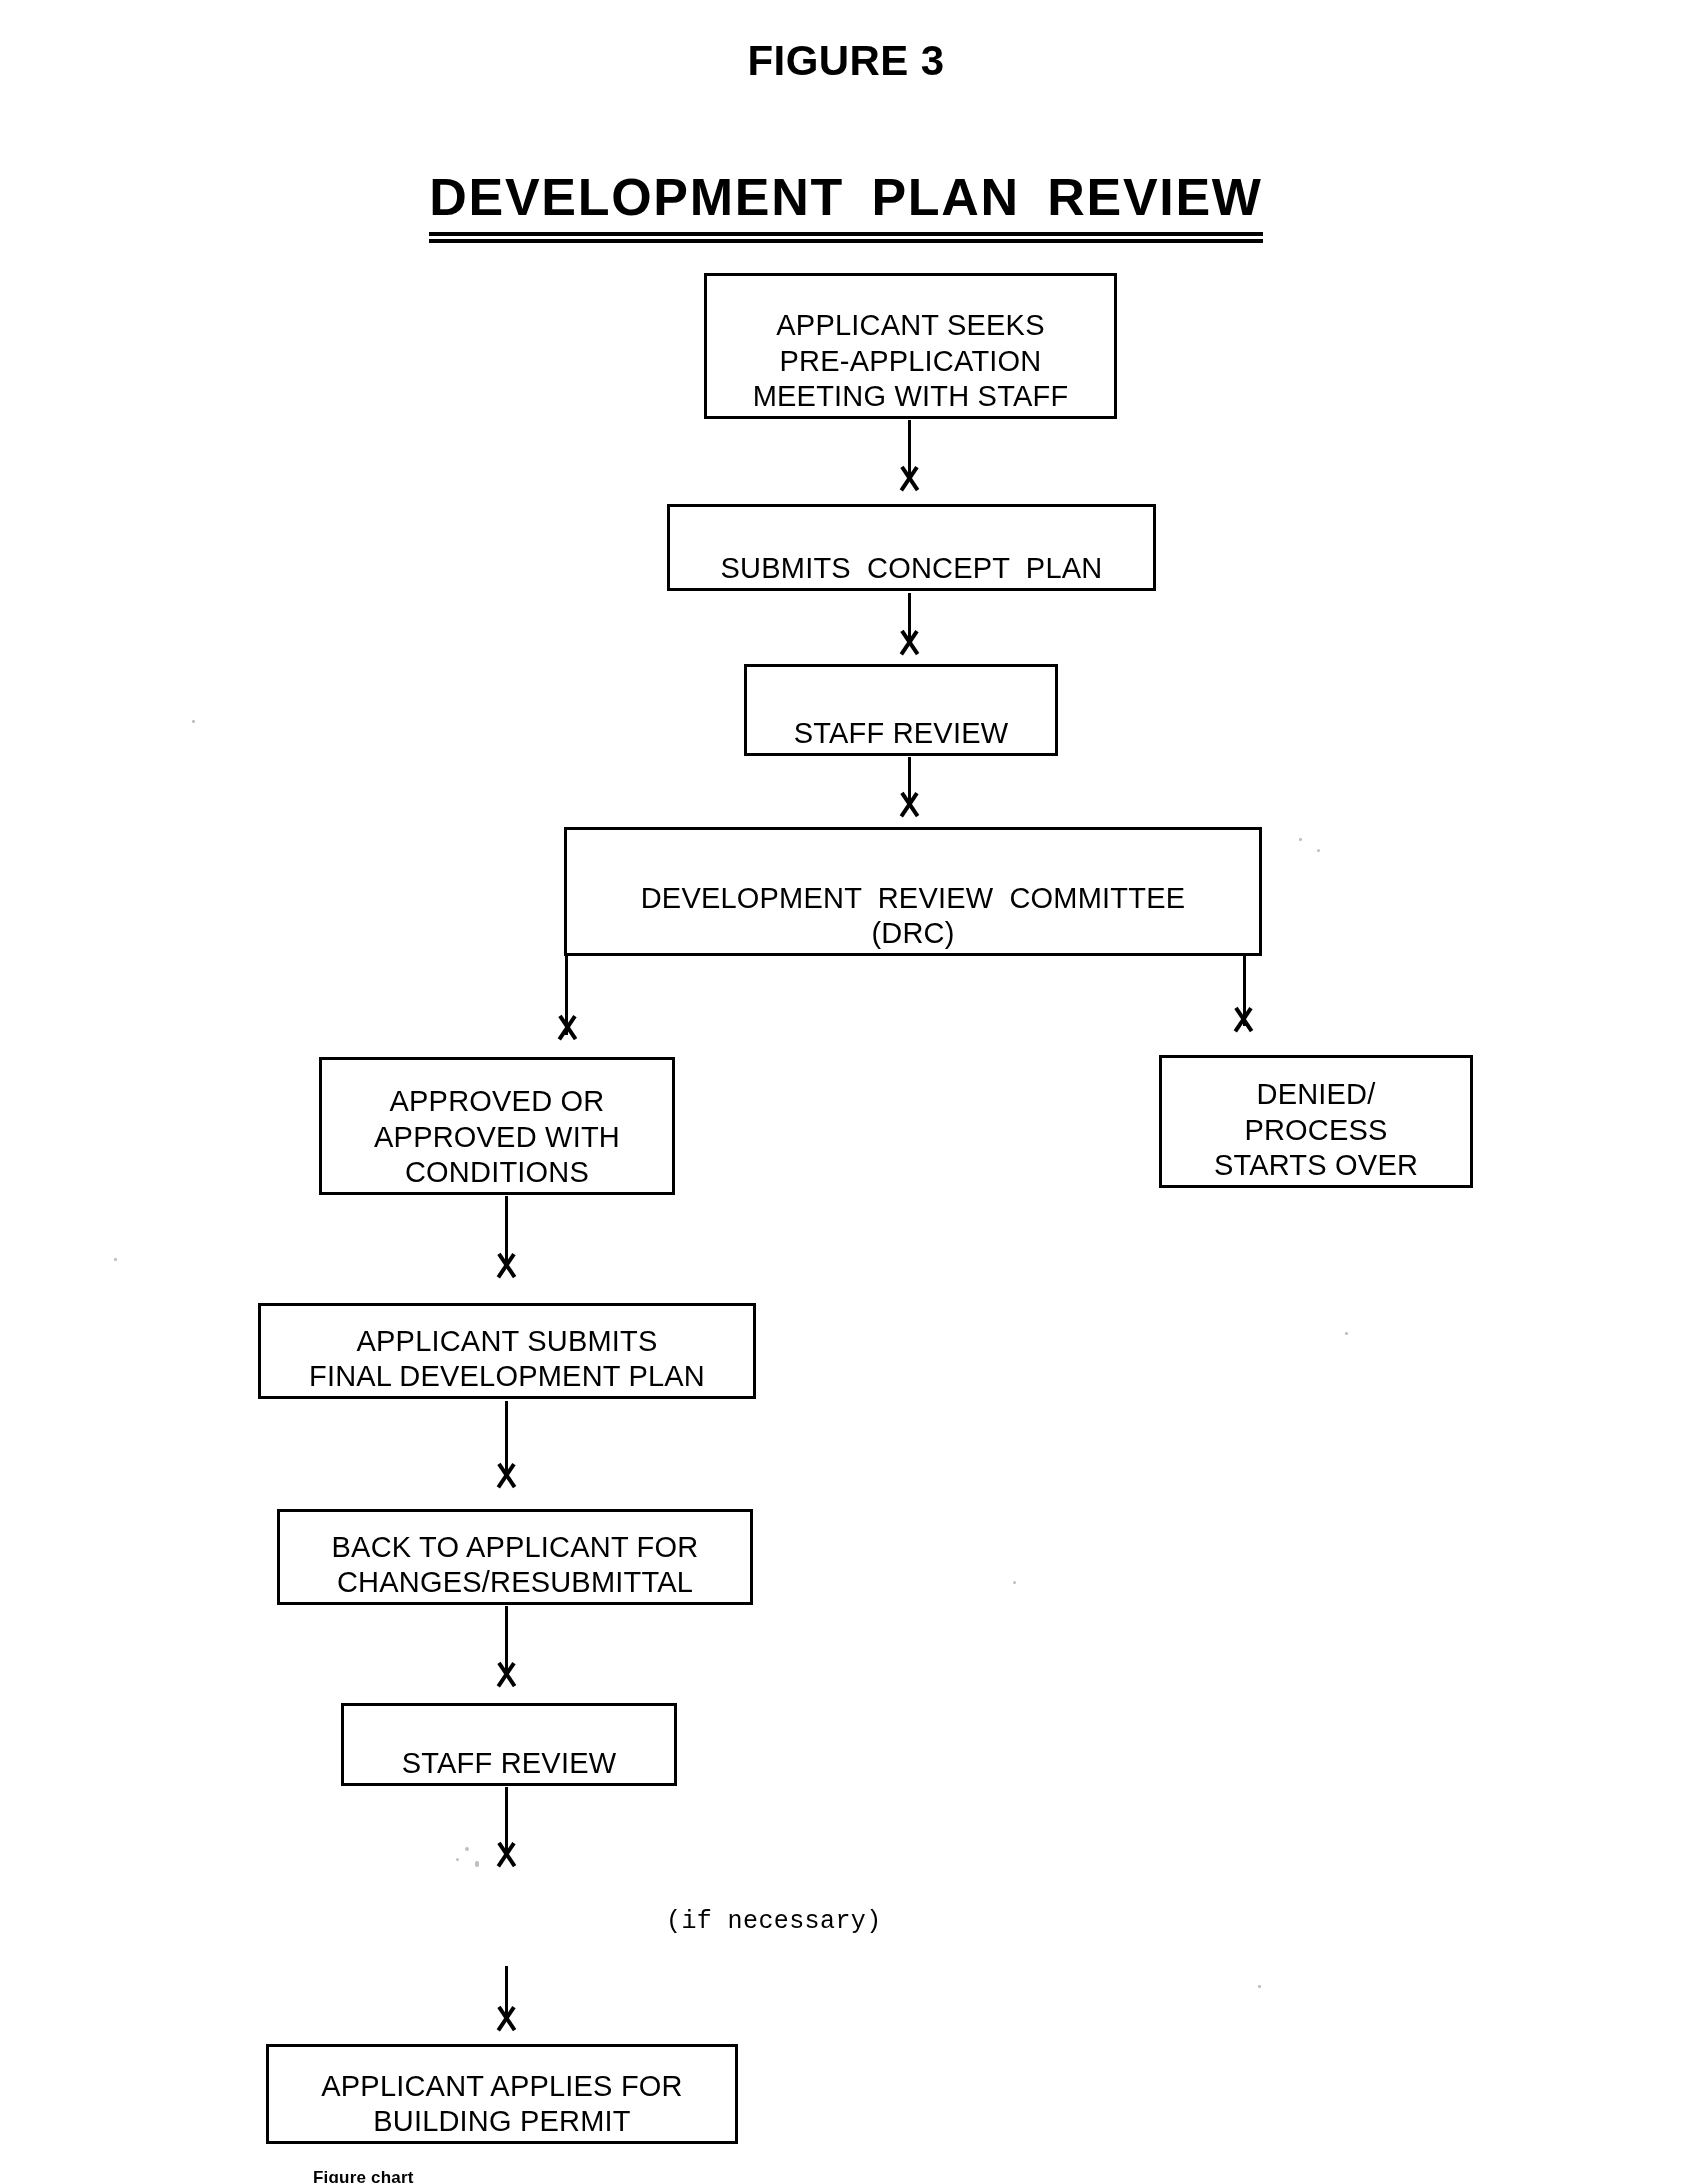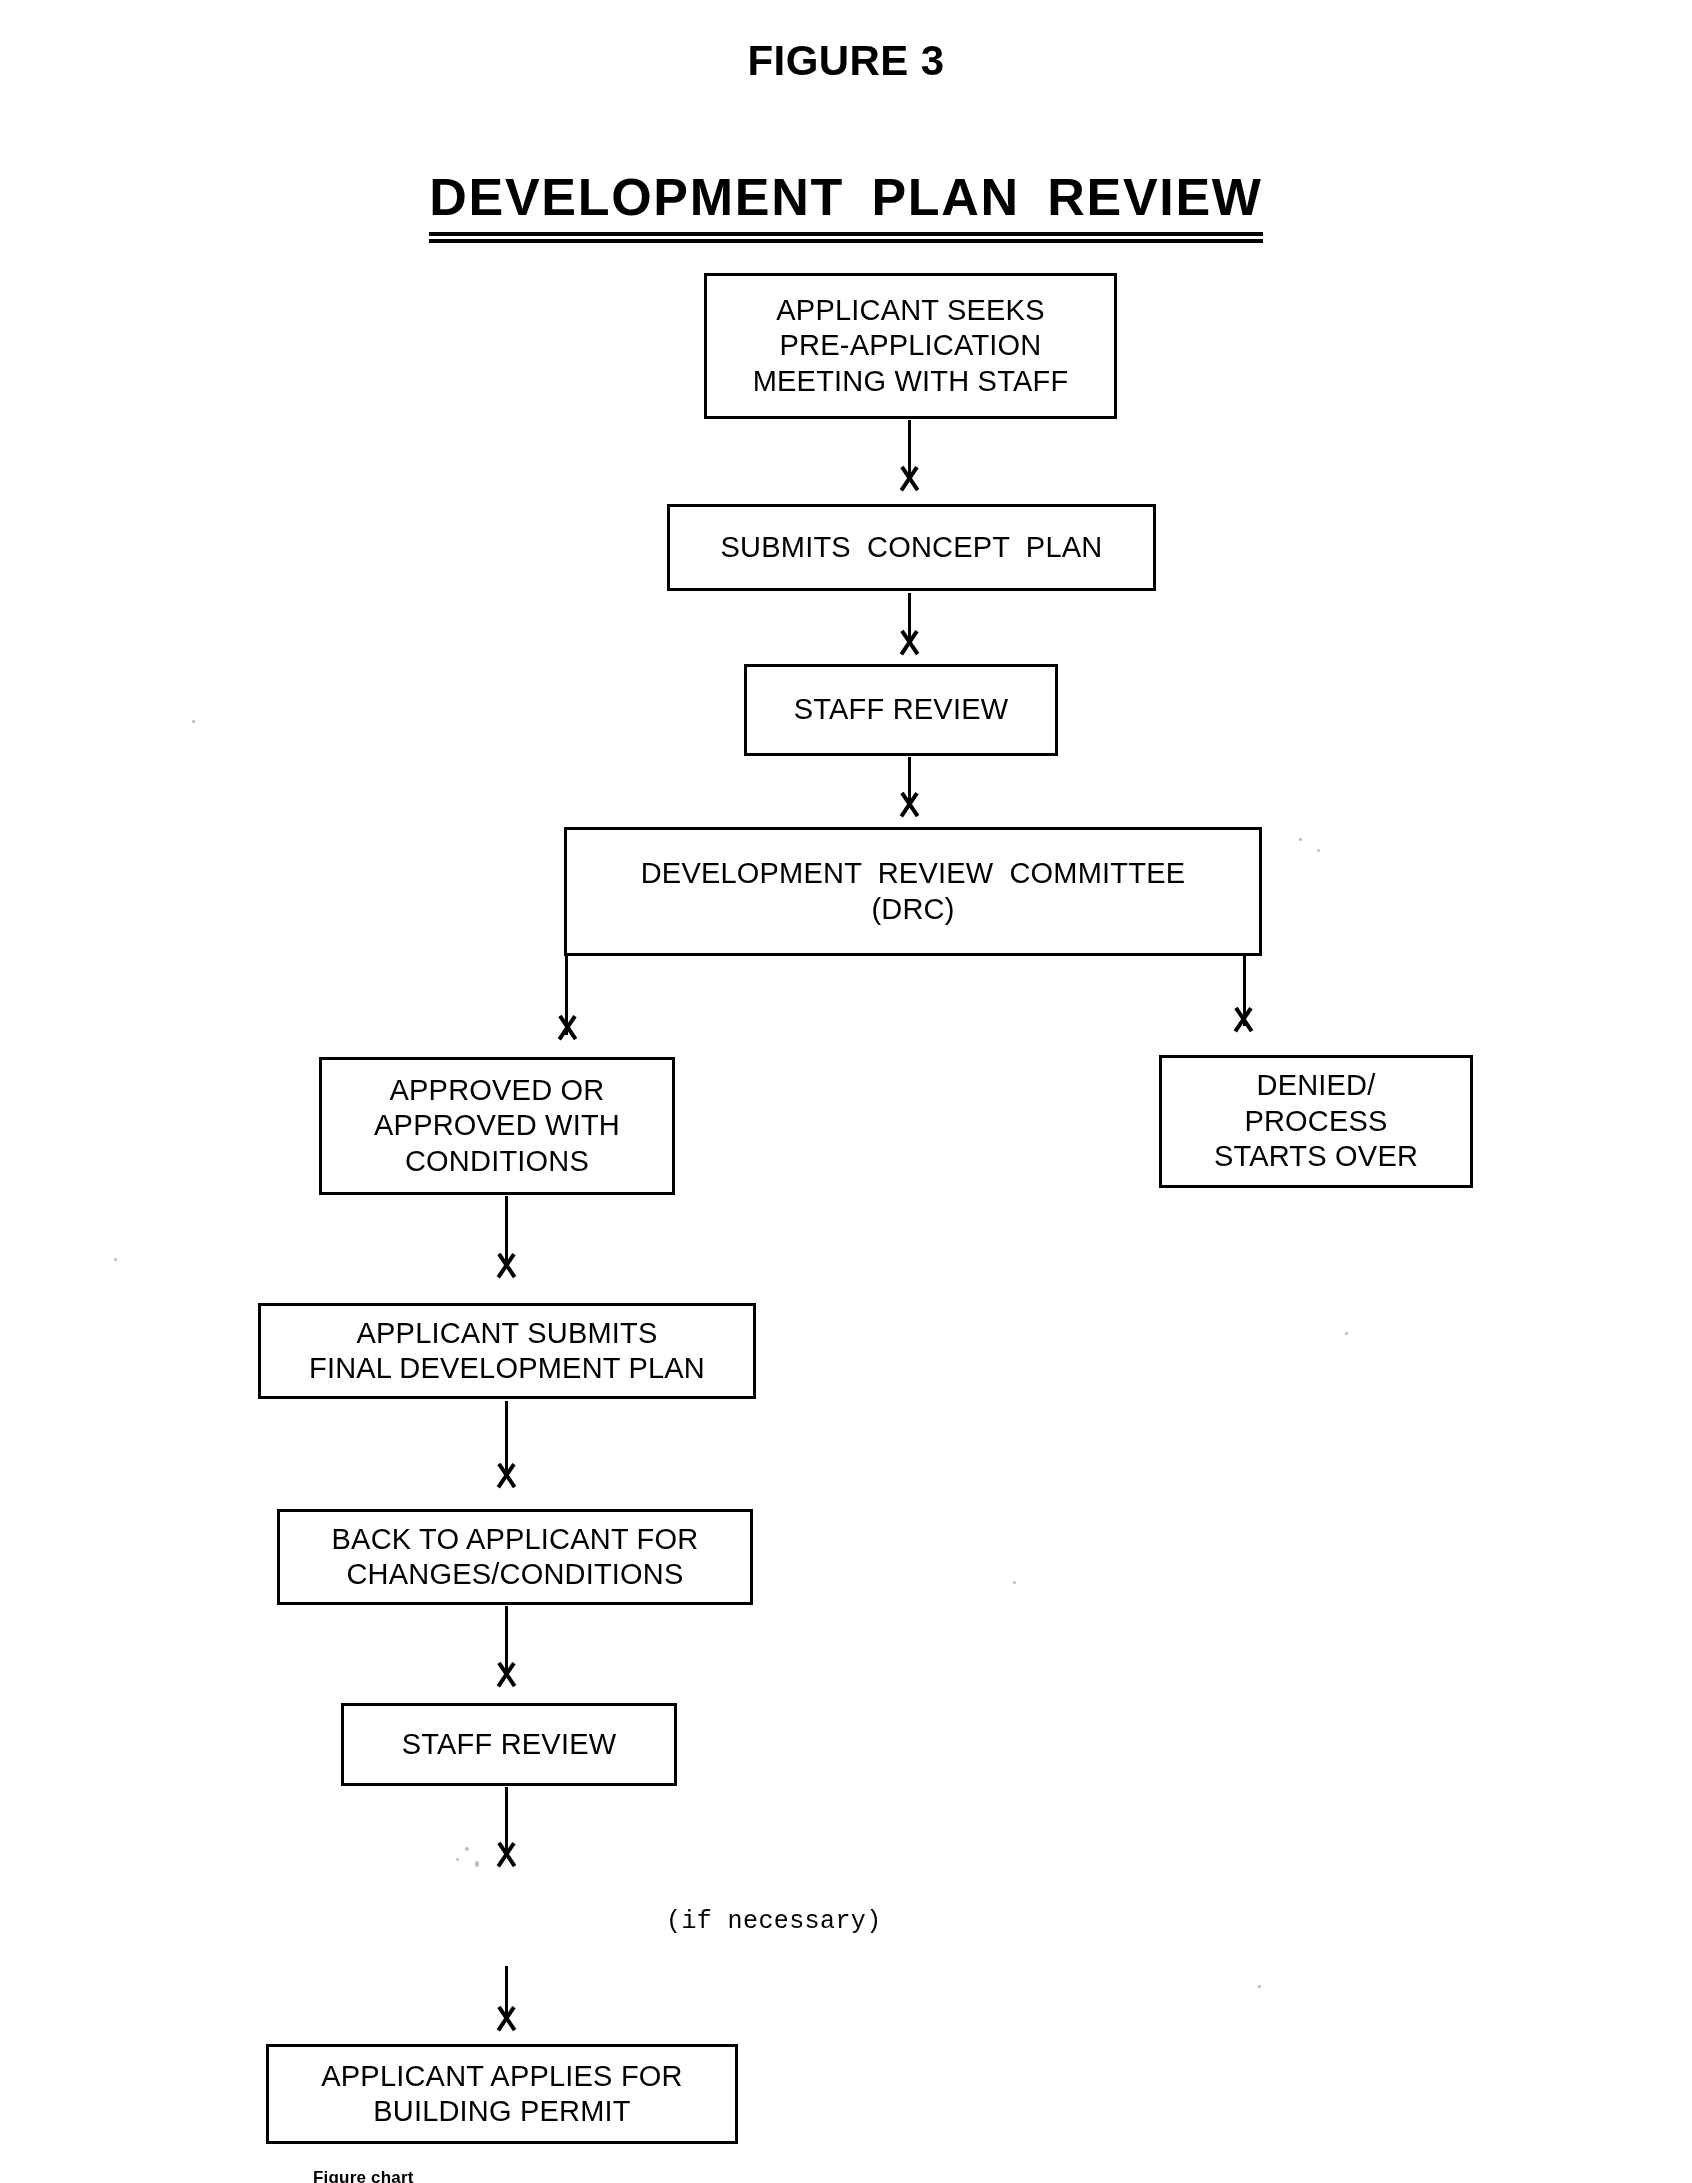--- a/index.html
+++ b/index.html
@@ -58,21 +58,21 @@
 
   
   .node {
     position: absolute;
     box-sizing: border-box;
     border: 3.9px solid #000;
     background: #ffffff;
     display: flex;
     flex-direction: column;
     align-items: center;
-    justify-content: center;
+    justify-content: flex-end;
     text-align: center;
     font-size: 29px;
     line-height: 1.22;
     letter-spacing: 0.2px;
     padding: 1.7px 3.5px;
   }
   .node .ln { display: block; white-space: nowrap; }
   .node.wide-space .ln { word-spacing: 7.9px; }
 
   
@@ -210,21 +210,21 @@
   </div>
 
   <div class="arrow" style="left:493px; top:1401px; width:27px; height:105px;">
     <div class="shaft" style="height:75px;"></div>
     <div class="vleft" style="left:4.4px;  top:63px; transform:rotate(-34deg); transform-origin: top center;"></div>
     <div class="vright" style="left:19px;  top:63px; transform:rotate(34deg);  transform-origin: top center;"></div>
   </div>
 
   <div class="node" style="left:262px; top:1509px; width:476px; height:96px;margin-left:15px;">
     <span class="ln">BACK TO APPLICANT FOR</span>
-    <span class="ln">CHANGES/CONDITIONS</span>
+    <span class="ln">CHANGES/RESUBMITTAL</span>
   </div>
 
   <div class="arrow" style="left:493px; top:1606px; width:27px; height:98px;">
     <div class="shaft" style="height:69px;"></div>
     <div class="vleft" style="left:4.4px;  top:57px; transform:rotate(-34deg); transform-origin: top center;"></div>
     <div class="vright" style="left:19px;  top:57px; transform:rotate(34deg);  transform-origin: top center;"></div>
   </div>
 
   <div class="node" style="left:341px; top:1703px; width:336px; height:83px;">
     <span class="ln">STAFF REVIEW</span>

